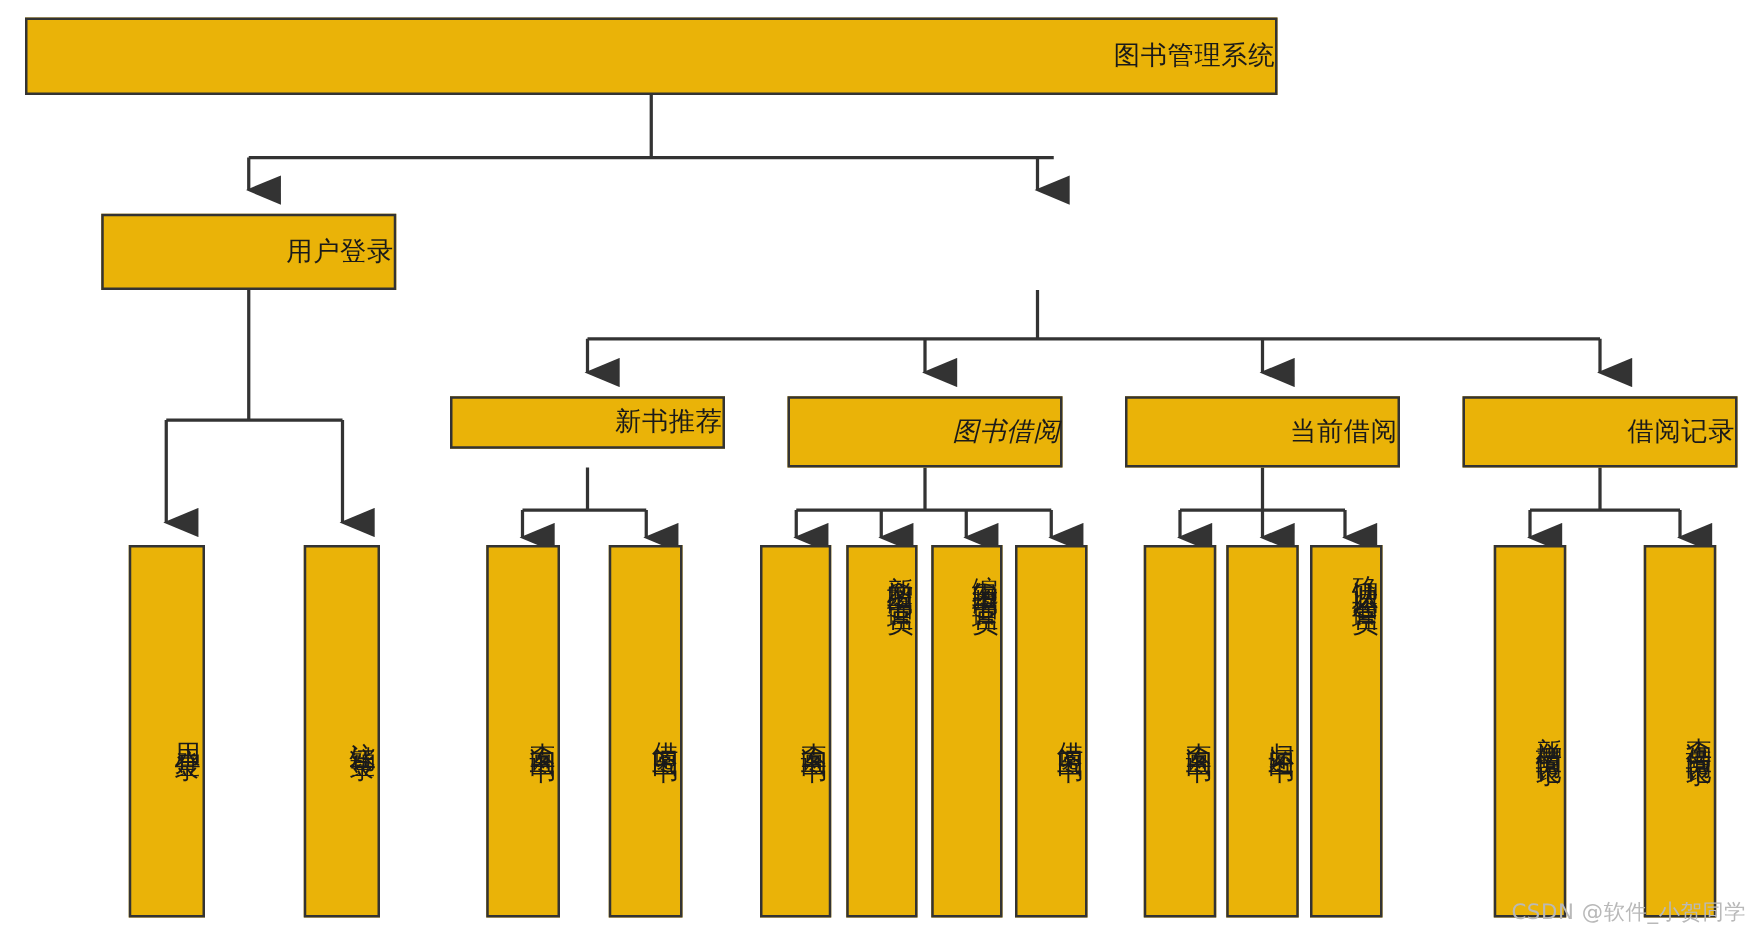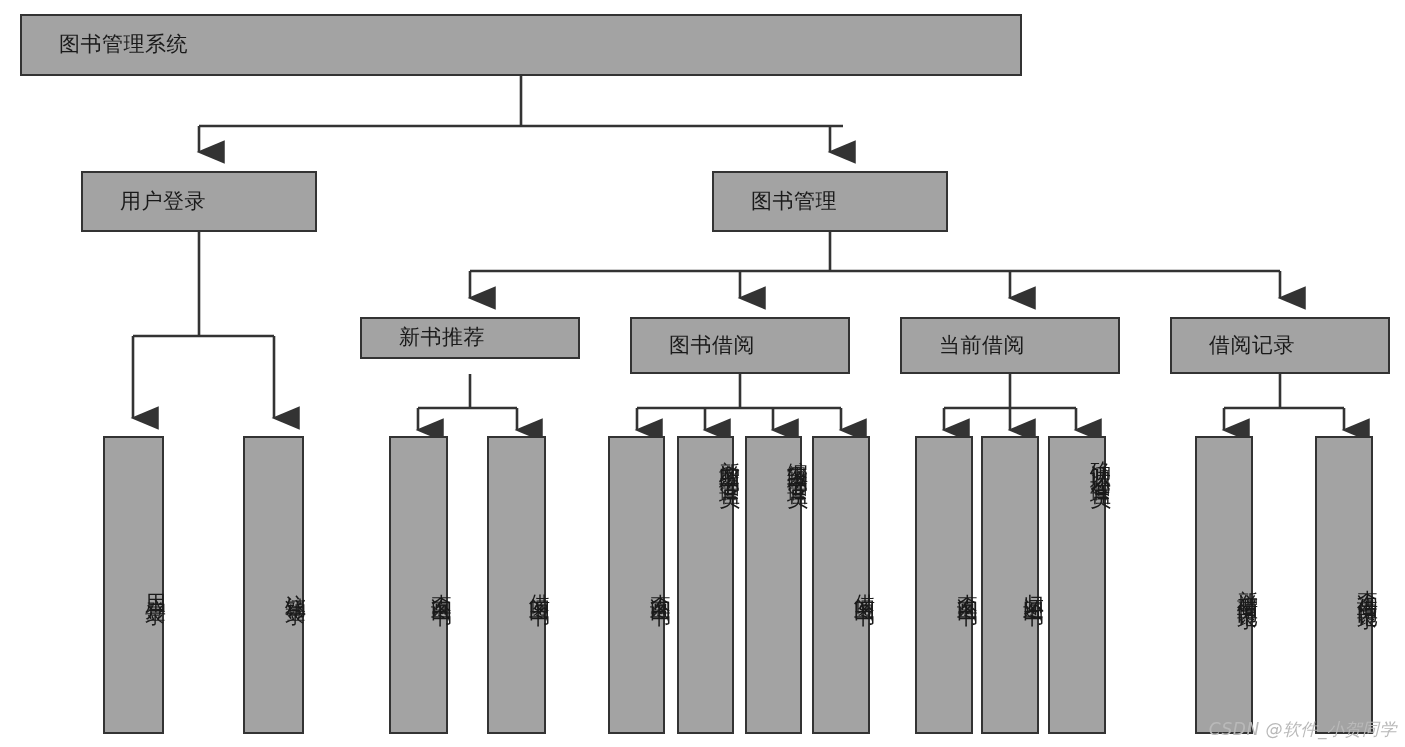--- a/index.html
+++ b/index.html
@@ -18,25 +18,25 @@
   svg#edges {
     position: absolute;
     left: 0;
     top: 0;
     width: 1405px;
     height: 747px;
   }
   .node {
     position: absolute;
     box-sizing: border-box;
-    background: #a3a3a3;
+    background: #eab308;
     border: 2.5px solid #333333;
     display: flex;
     align-items: center;
-    justify-content: flex-start;
+    justify-content: flex-end;
     z-index: 2;
     padding-left: 37px;
   }
   .node .label {
     color: #1a1a1a;
     font-size: 21px;
     line-height: 1.22;
     letter-spacing: 0.5px;
     text-align: center;
     white-space: nowrap;
@@ -58,21 +58,20 @@
   }
   #watermark {
     position: absolute;
     right: 8px;
     bottom: 6px;
     color: #b9b9b9;
     font-size: 17px;
     letter-spacing: 0.5px;
     z-index: 3;
     white-space: nowrap;
-    font-style: italic;
   }
 </style>
 </head>
 <body>
 
 <div id="canvas">
 
   <svg id="edges" viewBox="0 0 1405 747">
     <defs>
       <marker id="arrow" viewBox="0 0 10 12" refX="5" refY="11" markerWidth="9" markerHeight="11" orient="auto-start-reverse">
@@ -123,28 +122,25 @@
     </g>
   </svg>
 
   <div class="node" style="left:20px; top:14px; width:1002px; height:62px;">
     <span class="label">图书管理系统</span>
   </div>
 
   <div class="node" style="left:81px; top:171px; width:236px; height:61px;">
     <span class="label">用户登录</span>
   </div>
-  <div class="node" style="left:712px; top:171px; width:236px; height:61px;">
-    <span class="label">图书管理</span>
-  </div>
 
   <div class="node" style="left:360px; top:317px; width:220px; height:42px;">
     <span class="label">新书推荐</span>
   </div>
-  <div class="node" style="left:630px; top:317px; width:220px; height:57px;">
+  <div class="node" style="left:630px; top:317px; width:220px; height:57px;font-style:italic;">
     <span class="label">图书借阅</span>
   </div>
   <div class="node" style="left:1170px; top:317px; width:220px; height:57px;">
     <span class="label">借阅记录</span>
   </div>
   <div class="node" style="left:900px; top:317px; width:220px; height:57px;">
     <span class="label">当前借阅</span>
   </div>
 
   <div class="node vertical centered" style="left:103px; top:436px; width:61px; height:298px;">

